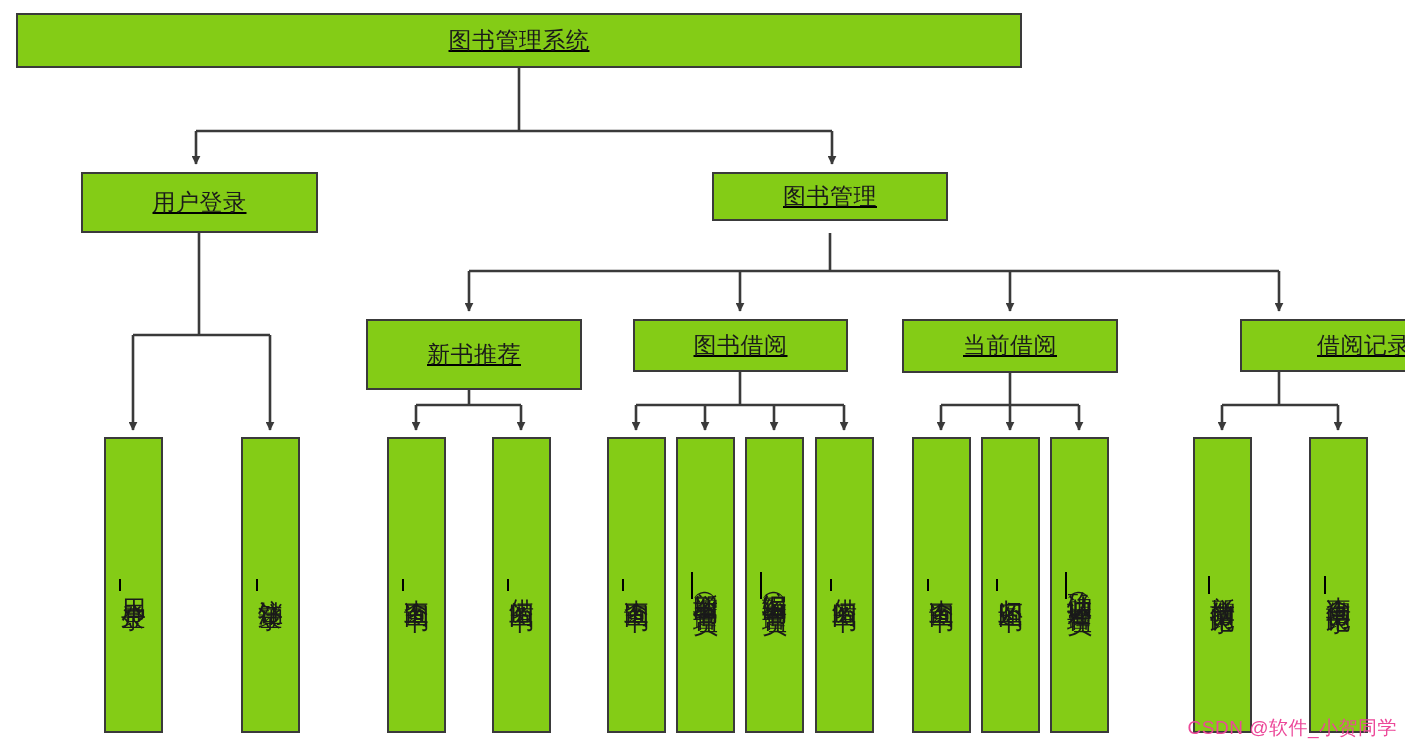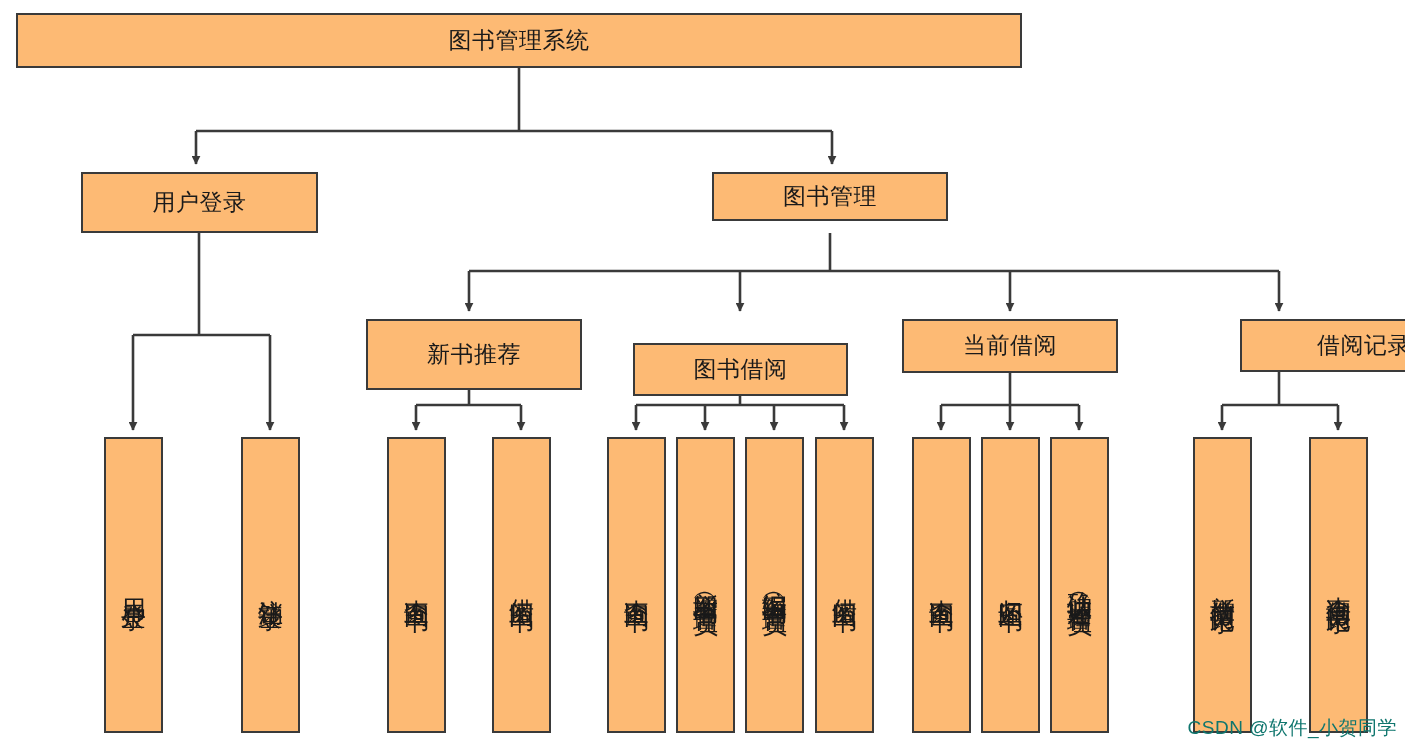--- a/index.html
+++ b/index.html
@@ -21,26 +21,27 @@
   #diagram-svg {
     position: absolute;
     left: 0;
     top: 0;
     width: 1405px;
     height: 747px;
   }
   .node-box {
     position: absolute;
     box-sizing: border-box;
-    background: #fdba74;
+    background: #84cc16;
     border: 2px solid #3a3a3a;
     display: flex;
     align-items: center;
     justify-content: center;
     overflow: hidden;
+    text-decoration: underline;
   }
   .node-label {
     color: #1a1a1a;
     font-family: "Liberation Sans", "DejaVu Sans", sans-serif;
     line-height: 1.02;
     text-align: center;
     white-space: pre;
   }
   .node-box.horizontal .node-label {
     font-size: 23px;
@@ -55,21 +56,21 @@
     text-orientation: upright;
     font-size: 25px;
     letter-spacing: 3px;
     line-height: 1.0;
   }
   #watermark {
     position: absolute;
     right: 8px;
     bottom: 6px;
     font-size: 19px;
-    color: #0f766e;
+    color: #ec4899;
     font-family: "Liberation Sans", "DejaVu Sans", sans-serif;
     letter-spacing: 0.5px;
     pointer-events: none;
     white-space: pre;
   }
 </style>
 </head>
 <body>
 
 <div id="diagram-root">
@@ -133,21 +134,21 @@
   </div>
 
   <div class="node-box horizontal" style="left:712px; top:172px; width:236px; height:49px;">
     <span class="node-label">图书管理</span>
   </div>
 
   <div class="node-box horizontal" style="left:366px; top:319px; width:216px; height:71px;">
     <span class="node-label">新书推荐</span>
   </div>
 
-  <div class="node-box horizontal" style="left:633px; top:319px; width:215px; height:53px;margin-top:24px;">
+  <div class="node-box horizontal" style="left:633px; top:319px; width:215px; height:53px;">
     <span class="node-label">图书借阅</span>
   </div>
 
   <div class="node-box horizontal" style="left:902px; top:319px; width:216px; height:54px;">
     <span class="node-label">当前借阅</span>
   </div>
 
   <div class="node-box horizontal" style="left:1240px; top:319px; width:248px; height:53px;">
     <span class="node-label">借阅记录</span>
   </div>

